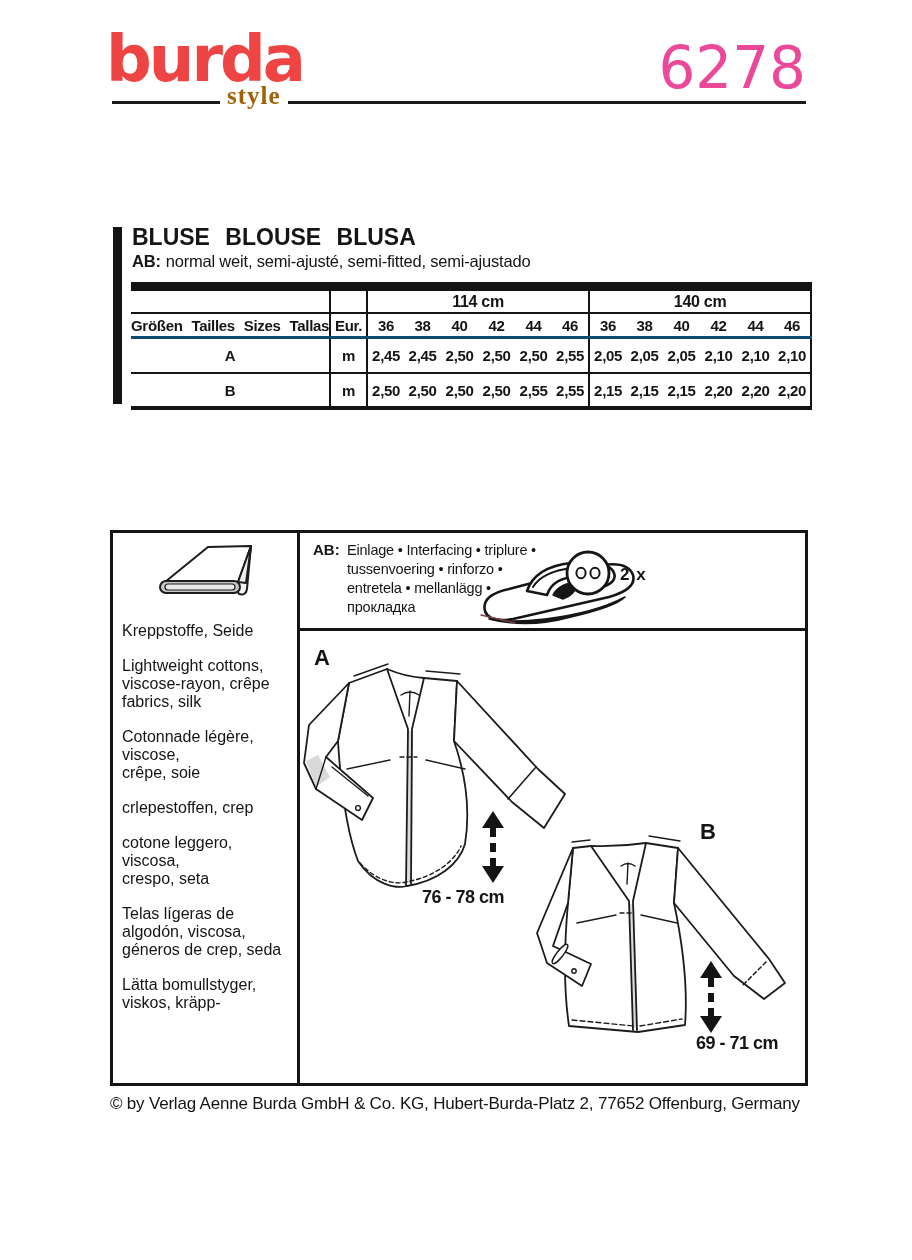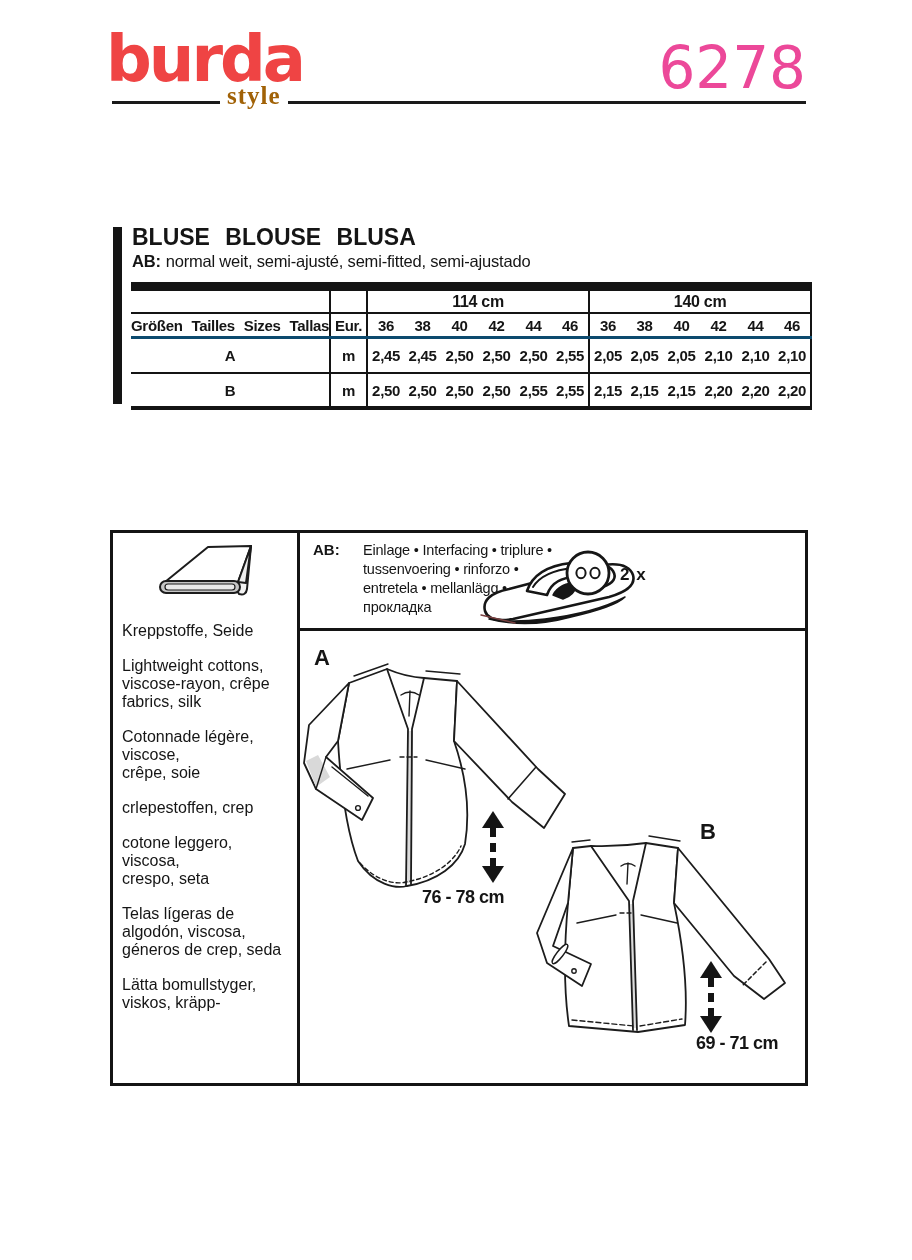--- a/index.html
+++ b/index.html
@@ -41,21 +41,21 @@
          border:3px solid #141414;box-sizing:border-box;display:flex;}
   .left-col{width:187px;border-right:3px solid #141414;box-sizing:border-box;
          overflow:hidden;padding:4px 9px 0 9px;}
   .fab-icon{display:block;margin:2px auto 10px auto;}
   .fabrics p{margin:0 0 17px 0;}
 
   .right-col{flex:1;display:flex;flex-direction:column;position:relative;}
   .interfacing-row{height:98px;border-bottom:3px solid #141414;box-sizing:border-box;position:relative;}
   .ab-prefix{position:absolute;left:13px;top:8px;font-size:15px;font-weight:bold;}
   .interfacing-text{position:absolute;left:47px;top:8px;font-size:14.5px;line-height:19px;}
-  .interfacing-text div{white-space:nowrap;letter-spacing:-0.2px;margin-left:16px;}
+  .interfacing-text div{white-space:nowrap;letter-spacing:-0.2px;}
   .iron{position:absolute;left:175px;top:18px;}
   .button-badge{position:absolute;left:262px;top:14px;}
   .button-count{position:absolute;left:320px;top:32px;font-size:17px;font-weight:bold;letter-spacing:1px;}
 
   .drawings{position:relative;flex:1;}
   .view-label{position:absolute;font-size:22px;font-weight:bold;}
   .label-a{left:14px;top:14px;}
   .label-b{left:400px;top:188px;}
   .dim-text{position:absolute;font-size:18px;font-weight:bold;letter-spacing:-0.5px;white-space:nowrap;}
   .dim-a{left:122px;top:256px;}
@@ -308,14 +308,15 @@
           <polygon points="12,0 1,17 23,17" fill="#141414"></polygon>
           <line x1="12" y1="17" x2="12" y2="55" stroke="#141414" stroke-width="6" stroke-dasharray="9,6"></line>
           <polygon points="12,72 1,55 23,55" fill="#141414"></polygon>
         </svg>
         <div class="dim-text dim-b">69 - 71 cm</div>
 
       </div>
     </div>
   </div>
 
+  <div class="footer">© by Verlag Aenne Burda GmbH &amp; Co. KG, Hubert-Burda-Platz 2, 77652 Offenburg, Germany</div>
 
 </div>
 
 </body></html>

